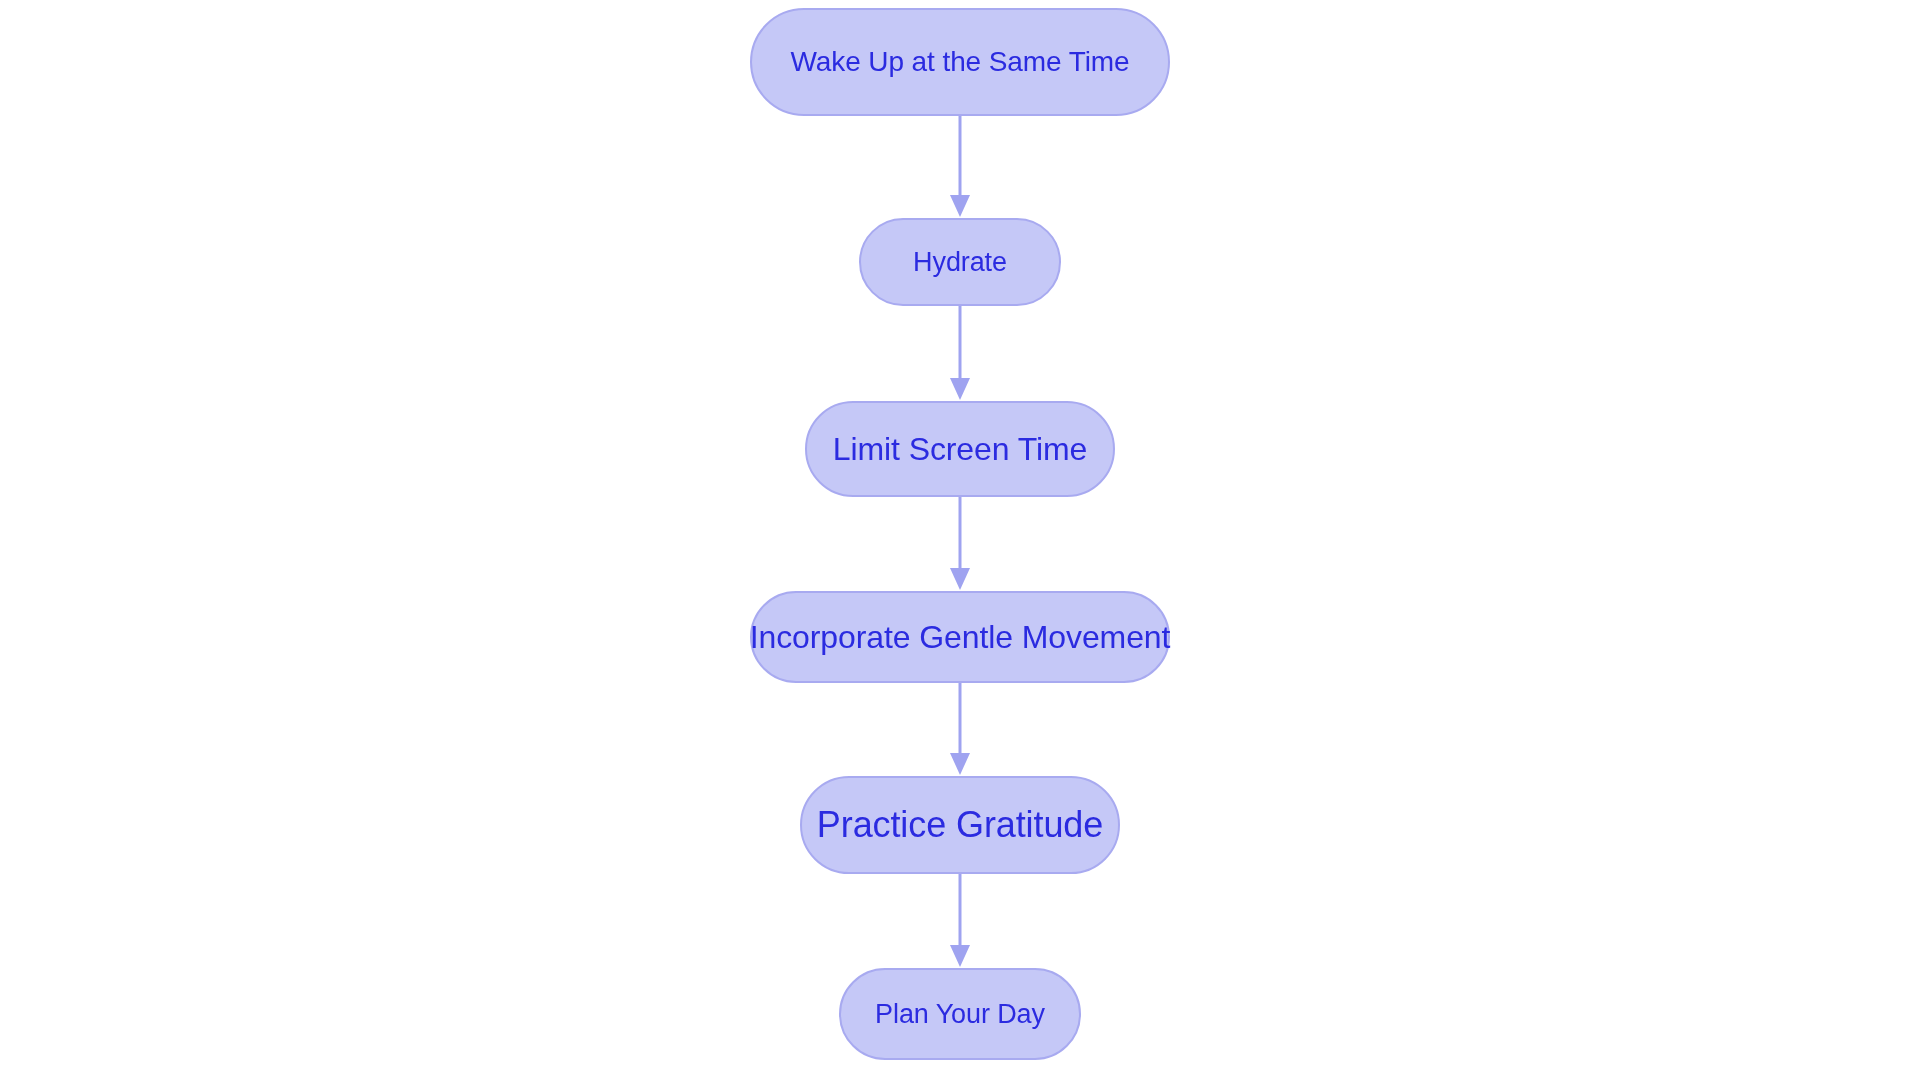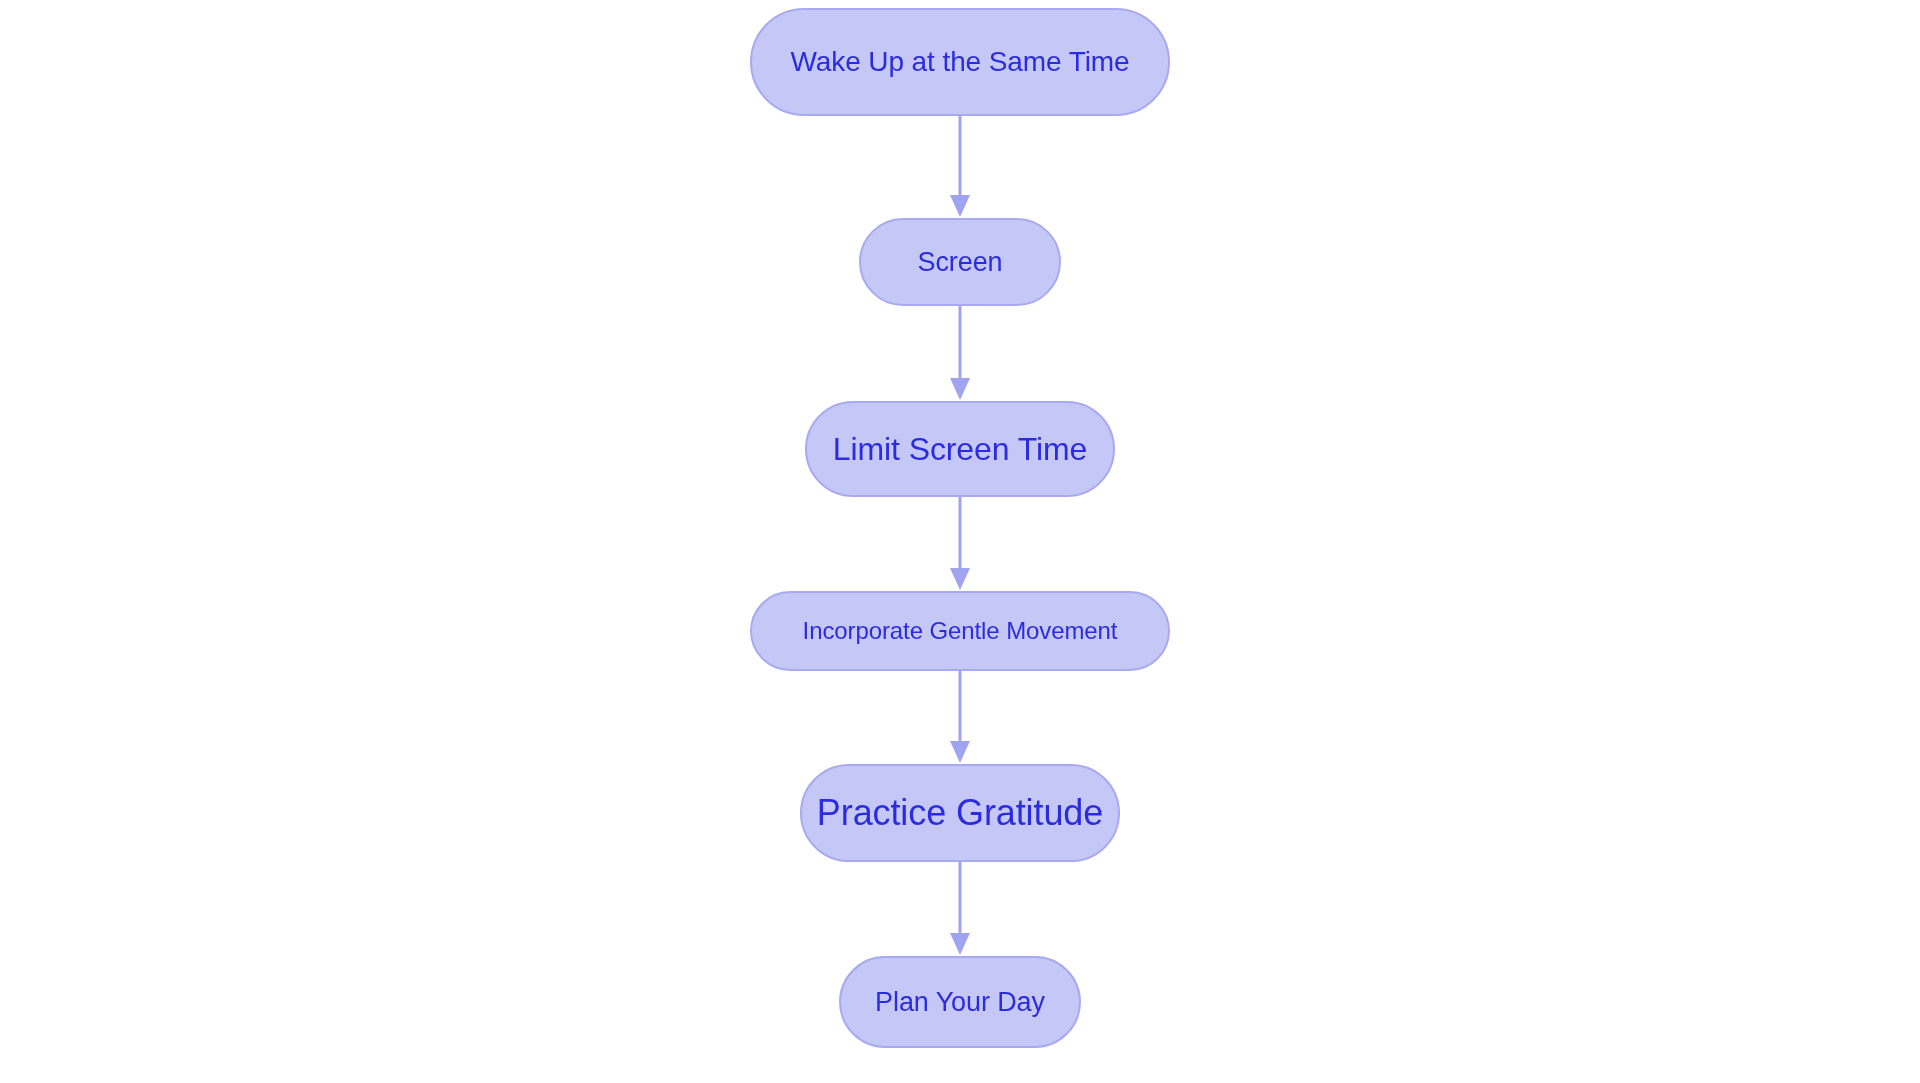--- a/index.html
+++ b/index.html
@@ -56,21 +56,21 @@
   .flow-connector {
     flex: none;
     display: block;
     overflow: visible;
   }
 
   
   .node-0 { width: 420px; height: 108px; font-size: 28px; }
   .node-1 { width: 202px; height: 88px;  font-size: 27px; }
   .node-2 { width: 310px; height: 96px;  font-size: 32px; }
-  .node-3 { width: 420px; height: 80px;  font-size: 24px; }
+  .node-3 { width: 420px; height: 92px;  font-size: 32px; }
   .node-4 { width: 320px; height: 98px;  font-size: 36px; }
   .node-5 { width: 242px; height: 92px;  font-size: 27px; }
 
   .gap-0 { height: 102px; }
   .gap-1 { height: 95px;  }
   .gap-2 { height: 94px;  }
   .gap-3 { height: 93px;  }
   .gap-4 { height: 94px;  }
 
   .spacer-top { height: 8px; flex: none; }
@@ -86,21 +86,21 @@
     <div class="flow-node node-0">
       <span class="flow-node-label">Wake Up at the Same Time</span>
     </div>
 
     <svg class="flow-connector gap-0" width="26" height="102" viewBox="0 0 26 102">
       <line x1="13" y1="0" x2="13" y2="88" stroke="#9fa3f0" stroke-width="3"></line>
       <polygon points="13,101 3,79 23,79" fill="#9fa3f0"></polygon>
     </svg>
 
     <div class="flow-node node-1">
-      <span class="flow-node-label">Screen</span>
+      <span class="flow-node-label">Hydrate</span>
     </div>
 
     <svg class="flow-connector gap-1" width="26" height="95" viewBox="0 0 26 95">
       <line x1="13" y1="0" x2="13" y2="81" stroke="#9fa3f0" stroke-width="3"></line>
       <polygon points="13,94 3,72 23,72" fill="#9fa3f0"></polygon>
     </svg>
 
     <div class="flow-node node-2">
       <span class="flow-node-label">Limit Screen Time</span>
     </div>

